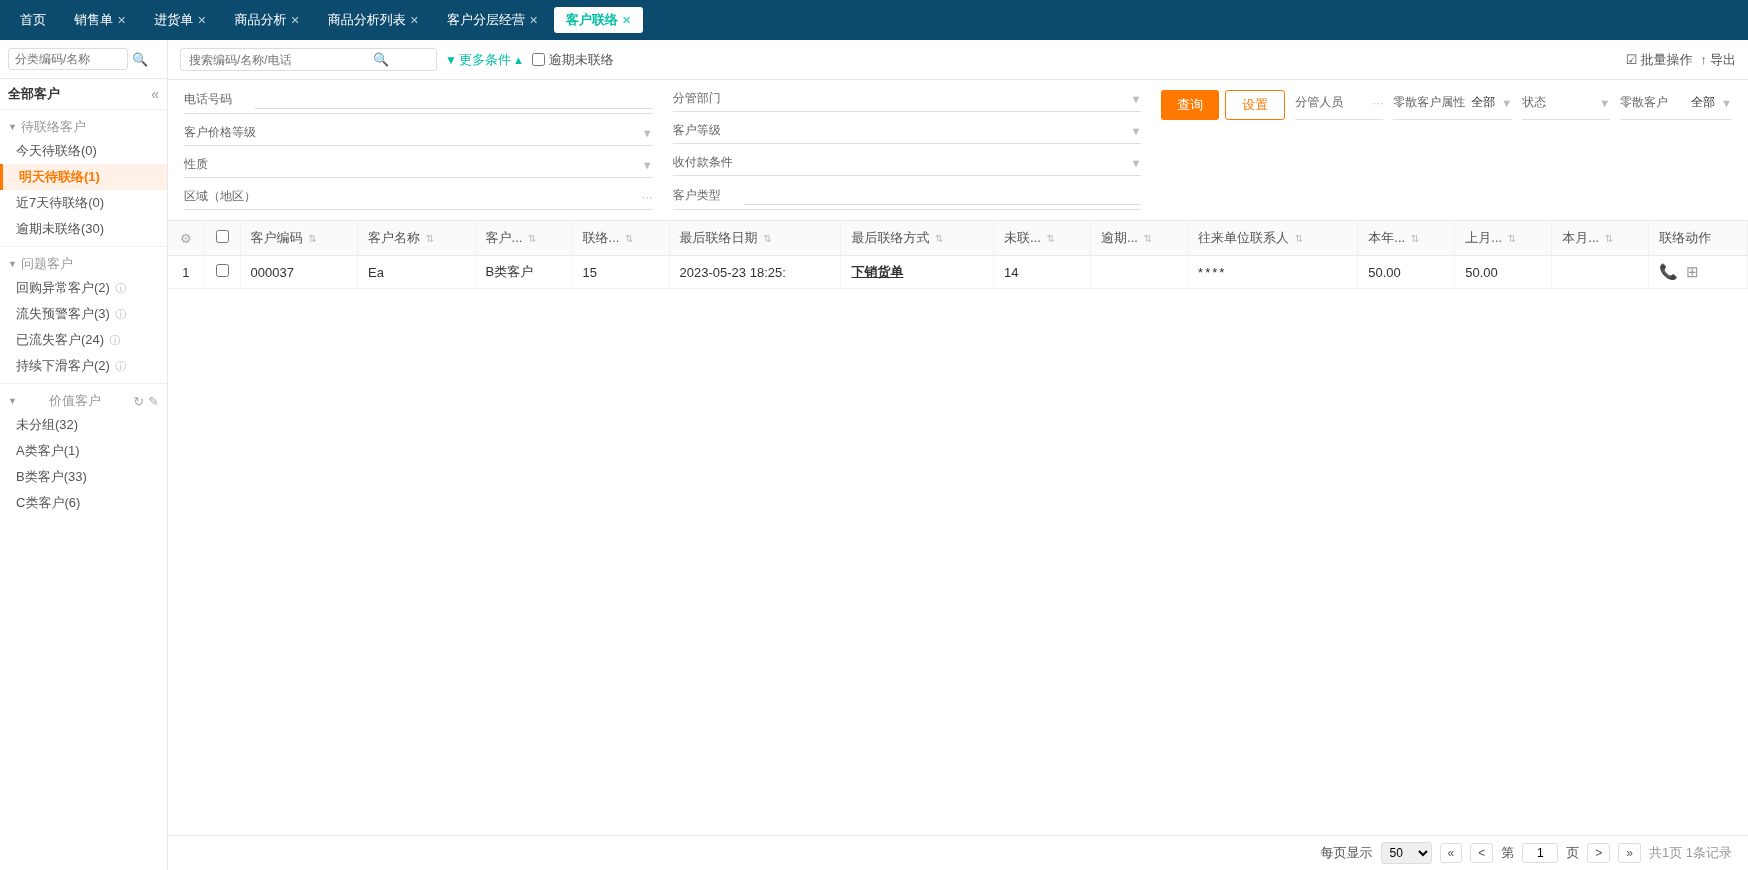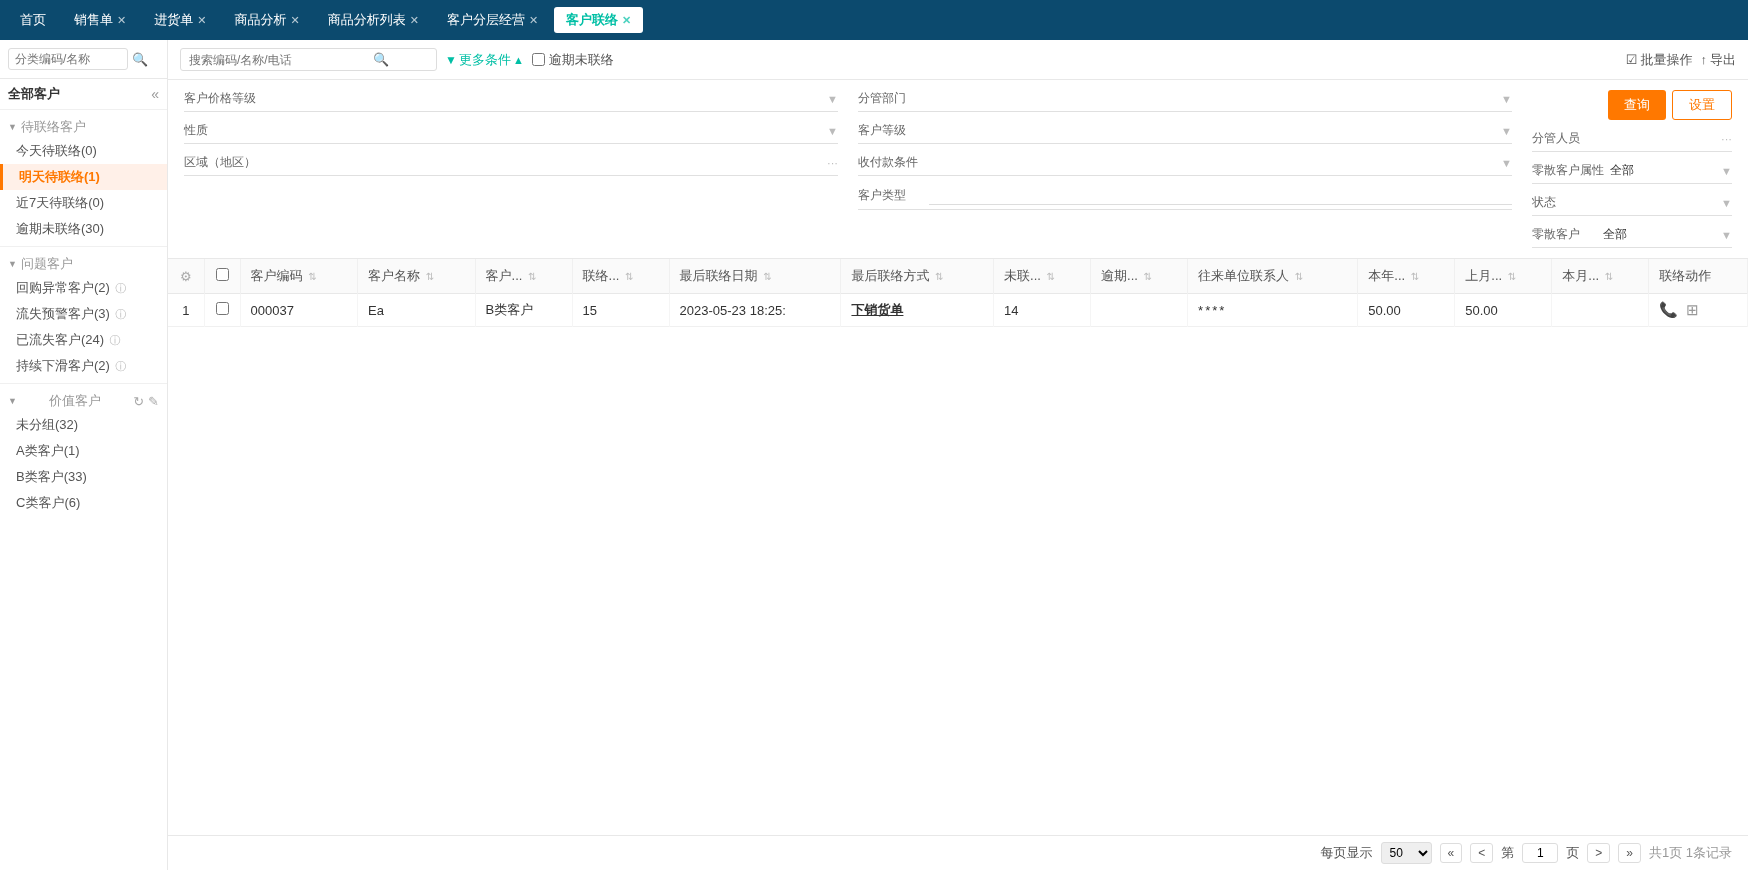--- a/index.html
+++ b/index.html
@@ -440,20 +440,24 @@
           <span>导出</span>
         </div>
       </div>
     </div>
 
     <div class="filter-panel-wrapper">
       <div style="display:grid; grid-template-columns: 1fr 1fr auto; gap: 8px 20px; align-items: start;">
 
         <div style="display:flex;flex-direction:column;gap:10px;">
           <div class="filter-cell">
+            <span class="filter-cell-label">电话号码</span>
+            <input type="text" class="filter-input" style="border-top: none; border-right: none; border-left: none; border-image: initial; border-bottom: 1px solid rgb(221, 221, 221); outline: none; flex: 1 1 0%; font-size: 12px; padding: 2px;">
+          </div>
+          <div class="filter-cell">
             <span class="filter-cell-label">客户价格等级</span>
             <span class="filter-cell-val"></span>
             <span class="filter-cell-icon">▼</span>
           </div>
           <div class="filter-cell">
             <span class="filter-cell-label">性质</span>
             <span class="filter-cell-val"></span>
             <span class="filter-cell-icon">▼</span>
           </div>
           <div class="filter-cell">
@@ -478,21 +482,21 @@
             <span class="filter-cell-label">收付款条件</span>
             <span class="filter-cell-val"></span>
             <span class="filter-cell-icon">▼</span>
           </div>
           <div class="filter-cell">
             <span class="filter-cell-label">客户类型</span>
             <input type="text" class="filter-input" style="border-top: none; border-right: none; border-left: none; border-image: initial; border-bottom: 1px solid rgb(221, 221, 221); outline: none; flex: 1 1 0%; font-size: 12px; padding: 2px;">
           </div>
         </div>
 
-        <div style="display:flex;flex-direction:column;gap:10px;min-width:200px;">
+        <div style="display:flex;flex-direction:row;gap:10px;min-width:200px;">
           <div style="display:flex;align-items:center;gap:6px;justify-content:flex-end;">
             <button class="btn-query">查询</button>
             <button class="btn-reset">设置</button>
           </div>
           <div class="filter-cell">
             <span class="filter-cell-label">分管人员</span>
             <span class="filter-cell-val"></span>
             <span class="filter-cell-icon">···</span>
           </div>
           <div class="filter-cell">

